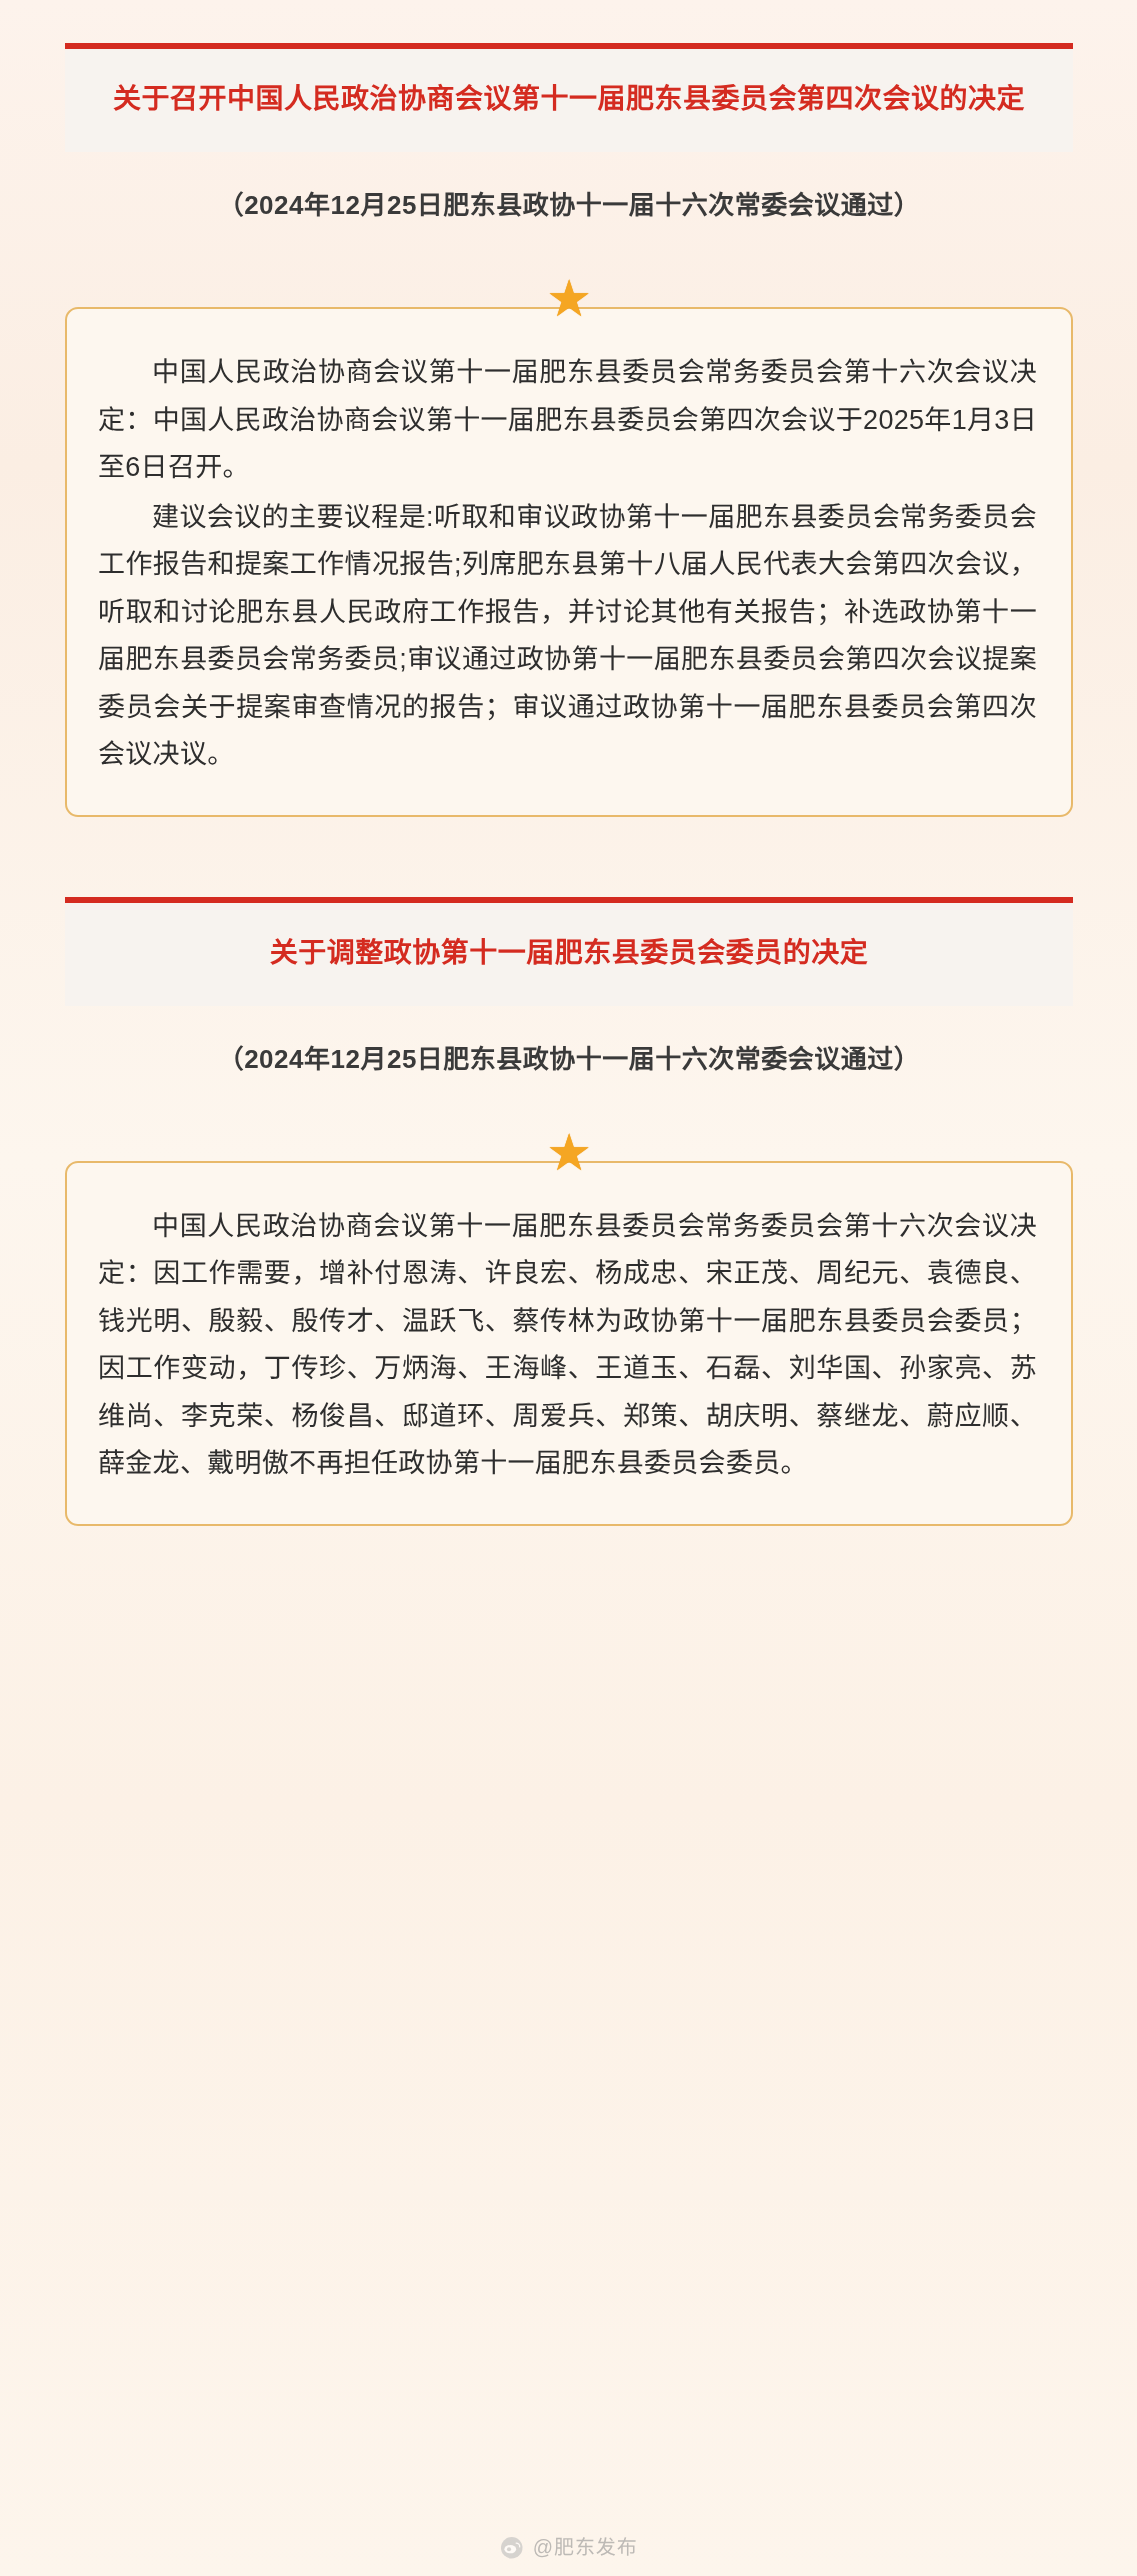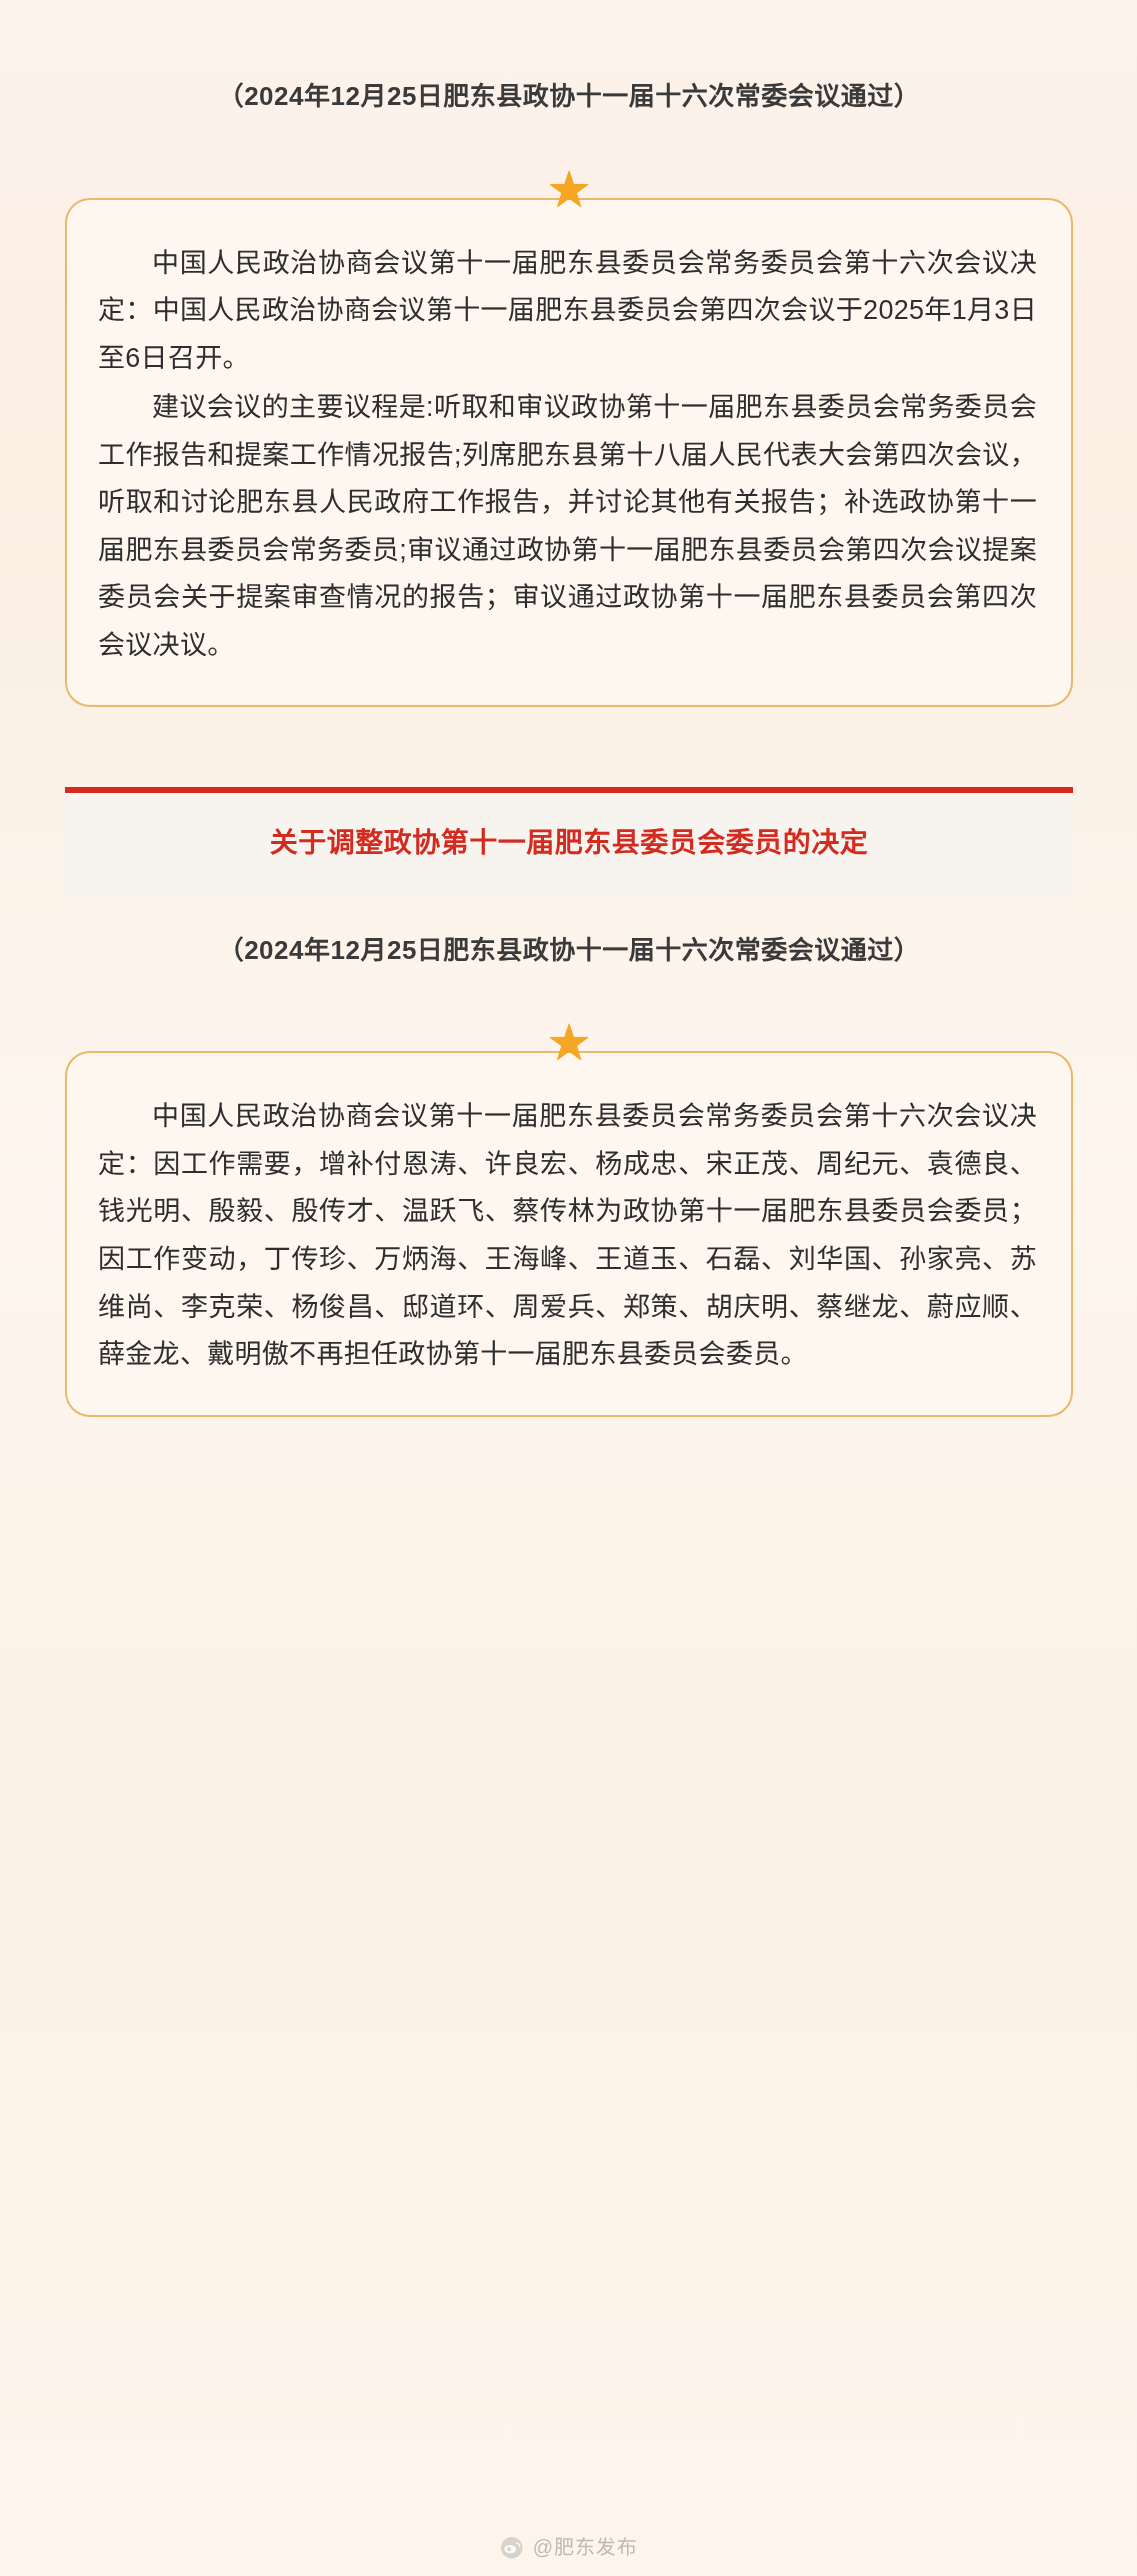--- a/index.html
+++ b/index.html
@@ -68,21 +68,21 @@
     left: 50%;
     transform: translateX(-50%);
     font-size: 51px;
     line-height: 1;
     color: #f5a623;
     z-index: 3;
     text-shadow: 0 0 0.9px #e8930b;
   }
   .body-card {
     border: 2.7px solid #e8b96a;
-    border-radius: 25px;
+    border-radius: 13px;
     background: #fdf7ef;
     padding: 40px 34px 36px 31px;
     box-sizing: border-box;
     position: relative;
     z-index: 1;
   }
   .para {
     font-size: 27px;
     line-height: 1.76;
     color: #2e2e2e;
@@ -121,20 +121,23 @@
   .spacer-bottom {
     height: 108px;
   }
 </style>
 </head>
 <body>
 
 <div class="page">
 
   <div class="section">
+    <div class="title-card">
+      <div class="title-text">关于召开中国人民政治协商会议第十一届肥东县委员会第四次会议的决定</div>
+    </div>
     <div class="subtitle">（2024年12月25日肥东县政协十一届十六次常委会议通过）</div>
     <div class="body-wrap">
       <div class="star">★</div>
       <div class="body-card">
         <div class="para">中国人民政治协商会议第十一届肥东县委员会常务委员会第十六次会议决定：中国人民政治协商会议第十一届肥东县委员会第四次会议于2025年1月3日至6日召开。</div>
         <div class="para">建议会议的主要议程是:听取和审议政协第十一届肥东县委员会常务委员会工作报告和提案工作情况报告;列席肥东县第十八届人民代表大会第四次会议，听取和讨论肥东县人民政府工作报告，并讨论其他有关报告；补选政协第十一届肥东县委员会常务委员;审议通过政协第十一届肥东县委员会第四次会议提案委员会关于提案审查情况的报告；审议通过政协第十一届肥东县委员会第四次会议决议。</div>
       </div>
     </div>
   </div>
 

